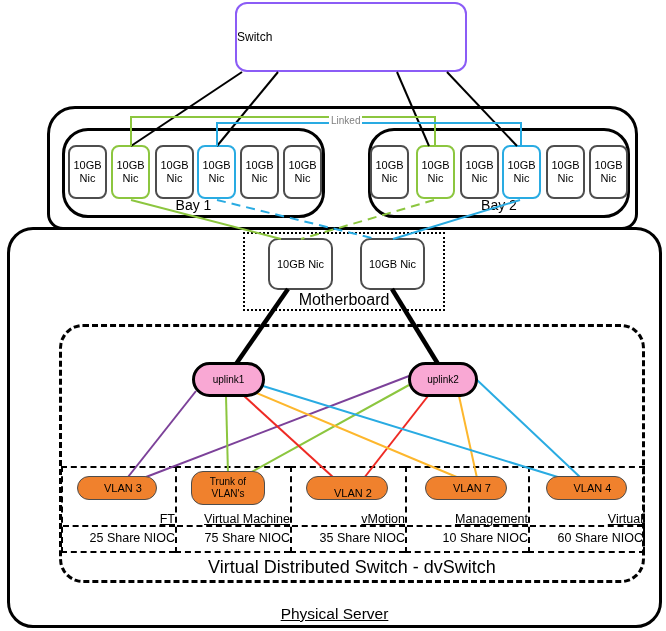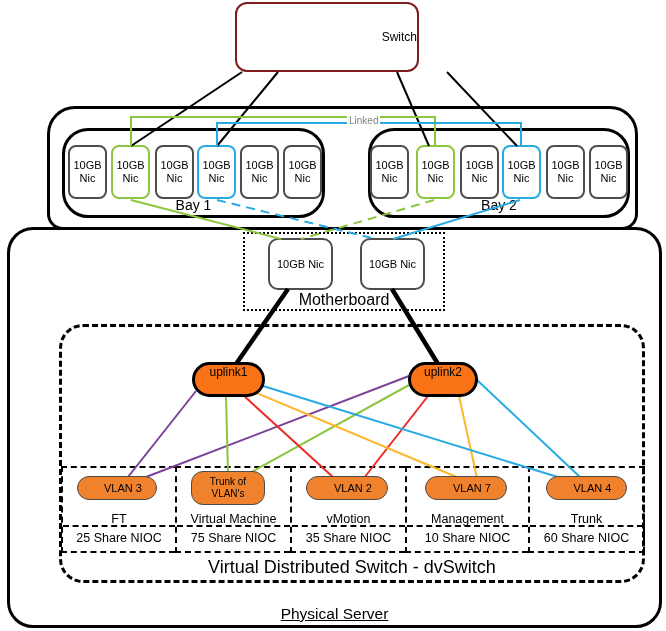--- a/index.html
+++ b/index.html
@@ -1,23 +1,23 @@
 <!DOCTYPE html>
 <html><head>
 <meta charset="utf-8">
 <style>
   html,body{margin:0;padding:0;background:#fff;}
   .stage{position:relative;width:666px;height:631px;background:#fff;overflow:hidden;
          font-family:"Liberation Sans",sans-serif;color:#000;}
   .abs{position:absolute;box-sizing:border-box;}
 
   
-  .switch-box{left:235px;top:2px;width:184px;height:70px;border:2px solid #7f1d1d;
+  .switch-box{left:235px;top:2px;width:232px;height:70px;border:2px solid #8b5cf6;
               border-radius:12px;background:#fff;display:flex;align-items:center;
-              justify-content:flex-end;font-size:12px;}
+              justify-content:flex-start;font-size:12px;}
 
   
   .chassis{left:47px;top:106px;width:591px;height:124px;border:3.5px solid #000;
            border-radius:28px 28px 16px 16px;}
   .bay{border:3.5px solid #000;border-radius:26px;}
   .bay1{left:62px;top:128px;width:263px;height:90px;}
   .bay2{left:368px;top:128px;width:262px;height:90px;}
   .bay-label{position:absolute;left:0;right:0;bottom:2px;text-align:center;font-size:14px;}
 
   .nic{top:145px;width:39px;height:54px;border:2px solid #4d4d4d;border-radius:8px;
@@ -37,39 +37,39 @@
   .mobo-label{left:243px;top:291px;width:202px;text-align:center;font-size:16px;}
 
   
   .dvswitch{left:59px;top:324px;width:586px;height:259px;border:3px dashed #000;border-radius:24px;}
   .dv-title{left:59px;top:557px;width:586px;text-align:center;font-size:18px;}
 
   
   .pg-cell{top:466px;height:87px;border-top:2px dashed #000;border-bottom:2px dashed #000;
            border-left:2px dashed #000;}
   .pg-cell.last{border-right:2px dashed #000;}
-  .pg-name{position:absolute;left:0;right:0;top:44px;text-align:center;font-size:12.5px;}
+  .pg-name{position:absolute;left:0;right:0;top:44px;text-align:right;font-size:12.5px;text-decoration:underline;}
   .pg-nioc{position:absolute;left:0;right:0;bottom:0;height:24px;border-top:2px dashed #000;
-           text-align:center;font-size:12.5px;line-height:22px;margin-top:12px;}
-
-  
-  .uplink{top:362px;height:35px;border:3.5px solid #000;border-radius:18px;background:#f97316;
-          display:flex;align-items:flex-start;justify-content:center;font-size:12px;}
+           text-align:right;font-size:12.5px;line-height:22px;margin-top:12px;}
+
+  
+  .uplink{top:362px;height:35px;border:3.5px solid #000;border-radius:18px;background:#f9a8d4;
+          display:flex;align-items:center;justify-content:center;font-size:10px;}
   .uplink1{left:192px;width:73px;}
   .uplink2{left:408px;width:70px;}
 
   .pill{background:#F0812D;border:1.5px solid #4d4d4d;border-radius:12px;display:flex;
         align-items:center;justify-content:center;text-align:center;font-size:11px;color:#000;padding-left:12px;}
   .pill-0{left:77px;top:476px;width:80px;height:24px;}
   .pill-1{left:191px;top:471px;width:74px;height:34px;font-size:10px;line-height:12px;padding:0 0;}
-  .pill-2{left:306px;top:476px;width:82px;height:24px;}
+  .pill-2{left:306px;top:476px;width:82px;height:24px;align-items:flex-end;}
   .pill-3{left:425px;top:476px;width:82px;height:24px;}
   .pill-4{left:546px;top:476px;width:81px;height:24px;}
 
-  .linked-label{left:347px;top:115px;font-size:10px;color:#808080;background:#fff;
+  .linked-label{left:329px;top:115px;font-size:10px;color:#808080;background:#fff;
                 padding:0 2px;line-height:12px;}
 
   svg.wires{position:absolute;left:0;top:0;pointer-events:none;}
   .ln{fill:none;stroke-width:2;}
   .ln-black{stroke:#000;}
   .ln-green{stroke:#8CC63F;}
   .ln-blue{stroke:#29ABE2;}
   .ln-purple{stroke:#7C4199;}
   .ln-red{stroke:#EE2A24;}
   .ln-amber{stroke:#FDB72D;}
@@ -157,21 +157,21 @@
   </div>
   <div class="abs pg-cell" style="left:290px;width:115px">
     <div class="pg-name">vMotion</div>
     <div class="pg-nioc">35 Share NIOC</div>
   </div>
   <div class="abs pg-cell" style="left:405px;width:123px">
     <div class="pg-name">Management</div>
     <div class="pg-nioc">10 Share NIOC</div>
   </div>
   <div class="abs pg-cell last" style="left:528px;width:117px">
-    <div class="pg-name">Trunk</div>
+    <div class="pg-name">Virtual</div>
     <div class="pg-nioc">60 Share NIOC</div>
   </div>
 
   <svg class="wires" width="666" height="631" viewBox="0 0 666 631">
 
     <line class="ln ln-black" x1="242" y1="72" x2="131" y2="146"></line>
     <line class="ln ln-black" x1="278" y1="72" x2="217" y2="146"></line>
     <line class="ln ln-black" x1="397" y1="72" x2="429" y2="146"></line>
     <line class="ln ln-black" x1="447" y1="72" x2="517" y2="146"></line>
 

